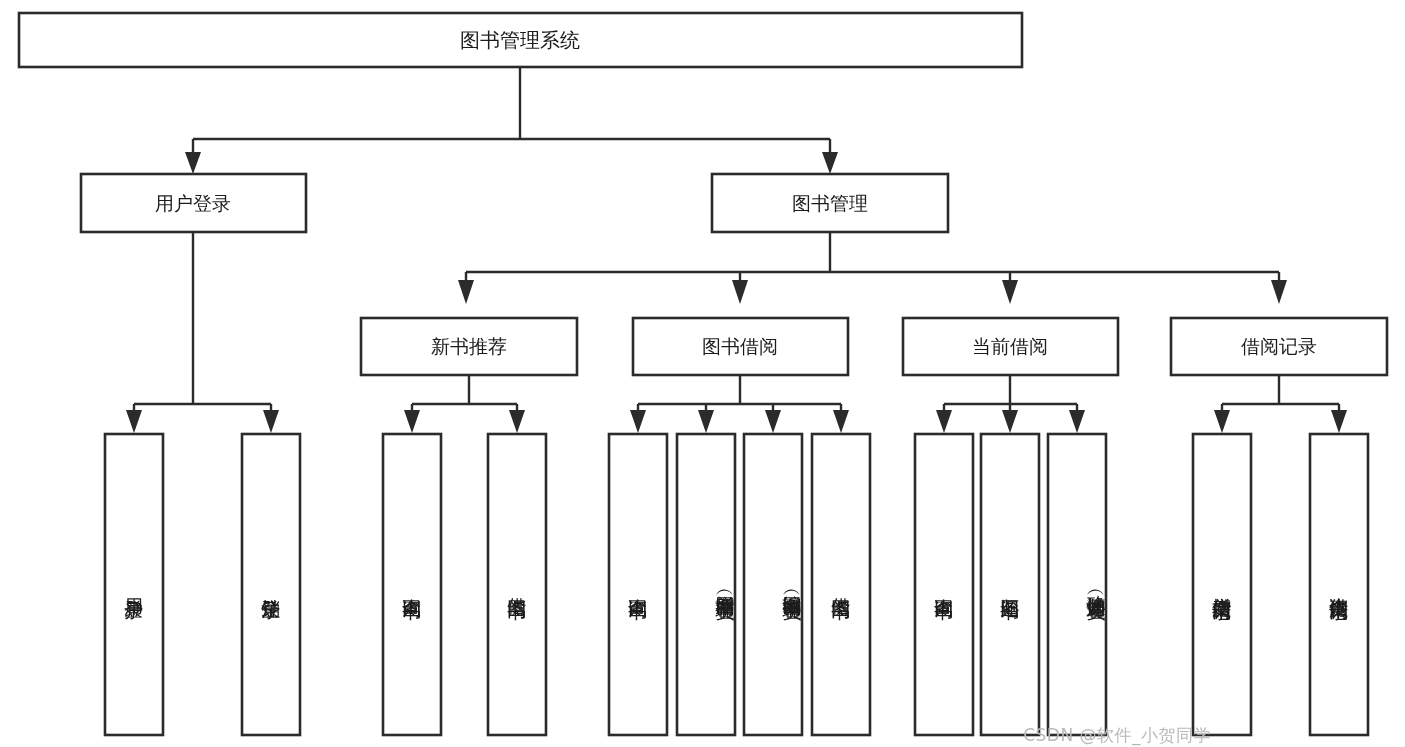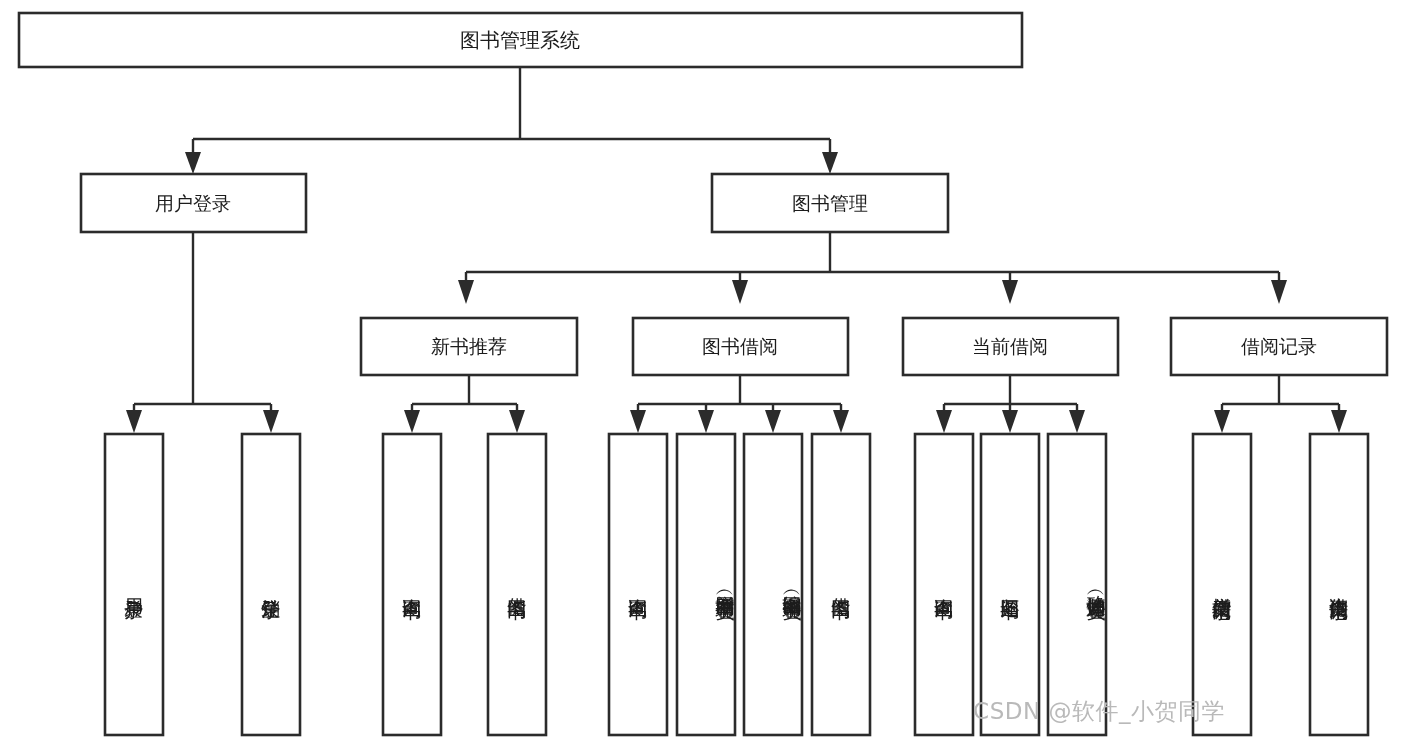--- a/index.html
+++ b/index.html
@@ -11,21 +11,20 @@
     width: 1405px;
     height: 747px;
     font-family: "DejaVu Sans", "Liberation Sans", sans-serif;
     overflow: hidden;
   }
   #diagram-root {
     position: relative;
     width: 1219px;
     height: 747px;
     background: #ffffff;
-    padding-left: 14px;
   }
   svg.flow {
     position: absolute;
     left: 0;
     top: 0;
     width: 1405px;
     height: 747px;
     display: block;
   }
   .node-rect {
@@ -67,23 +66,23 @@
     writing-mode: vertical-rl;
     text-orientation: upright;
     letter-spacing: 1px;
     white-space: nowrap;
     text-align: center;
     pointer-events: none;
   }
   .watermark {
     position: absolute;
     right: 8px;
-    bottom: 20px;
-    font-family: "DejaVu Sans", "Liberation Sans", sans-serif;
-    font-size: 23px;
+    bottom: 0;
+    font-family: "DejaVu Sans", "Liberation Sans", sans-serif;
+    font-size: 17px;
     color: #b9b9b9;
     letter-spacing: 0.5px;
     white-space: nowrap;
   }
 </style>
 </head>
 <body>
 
 <div id="diagram-root">
 

